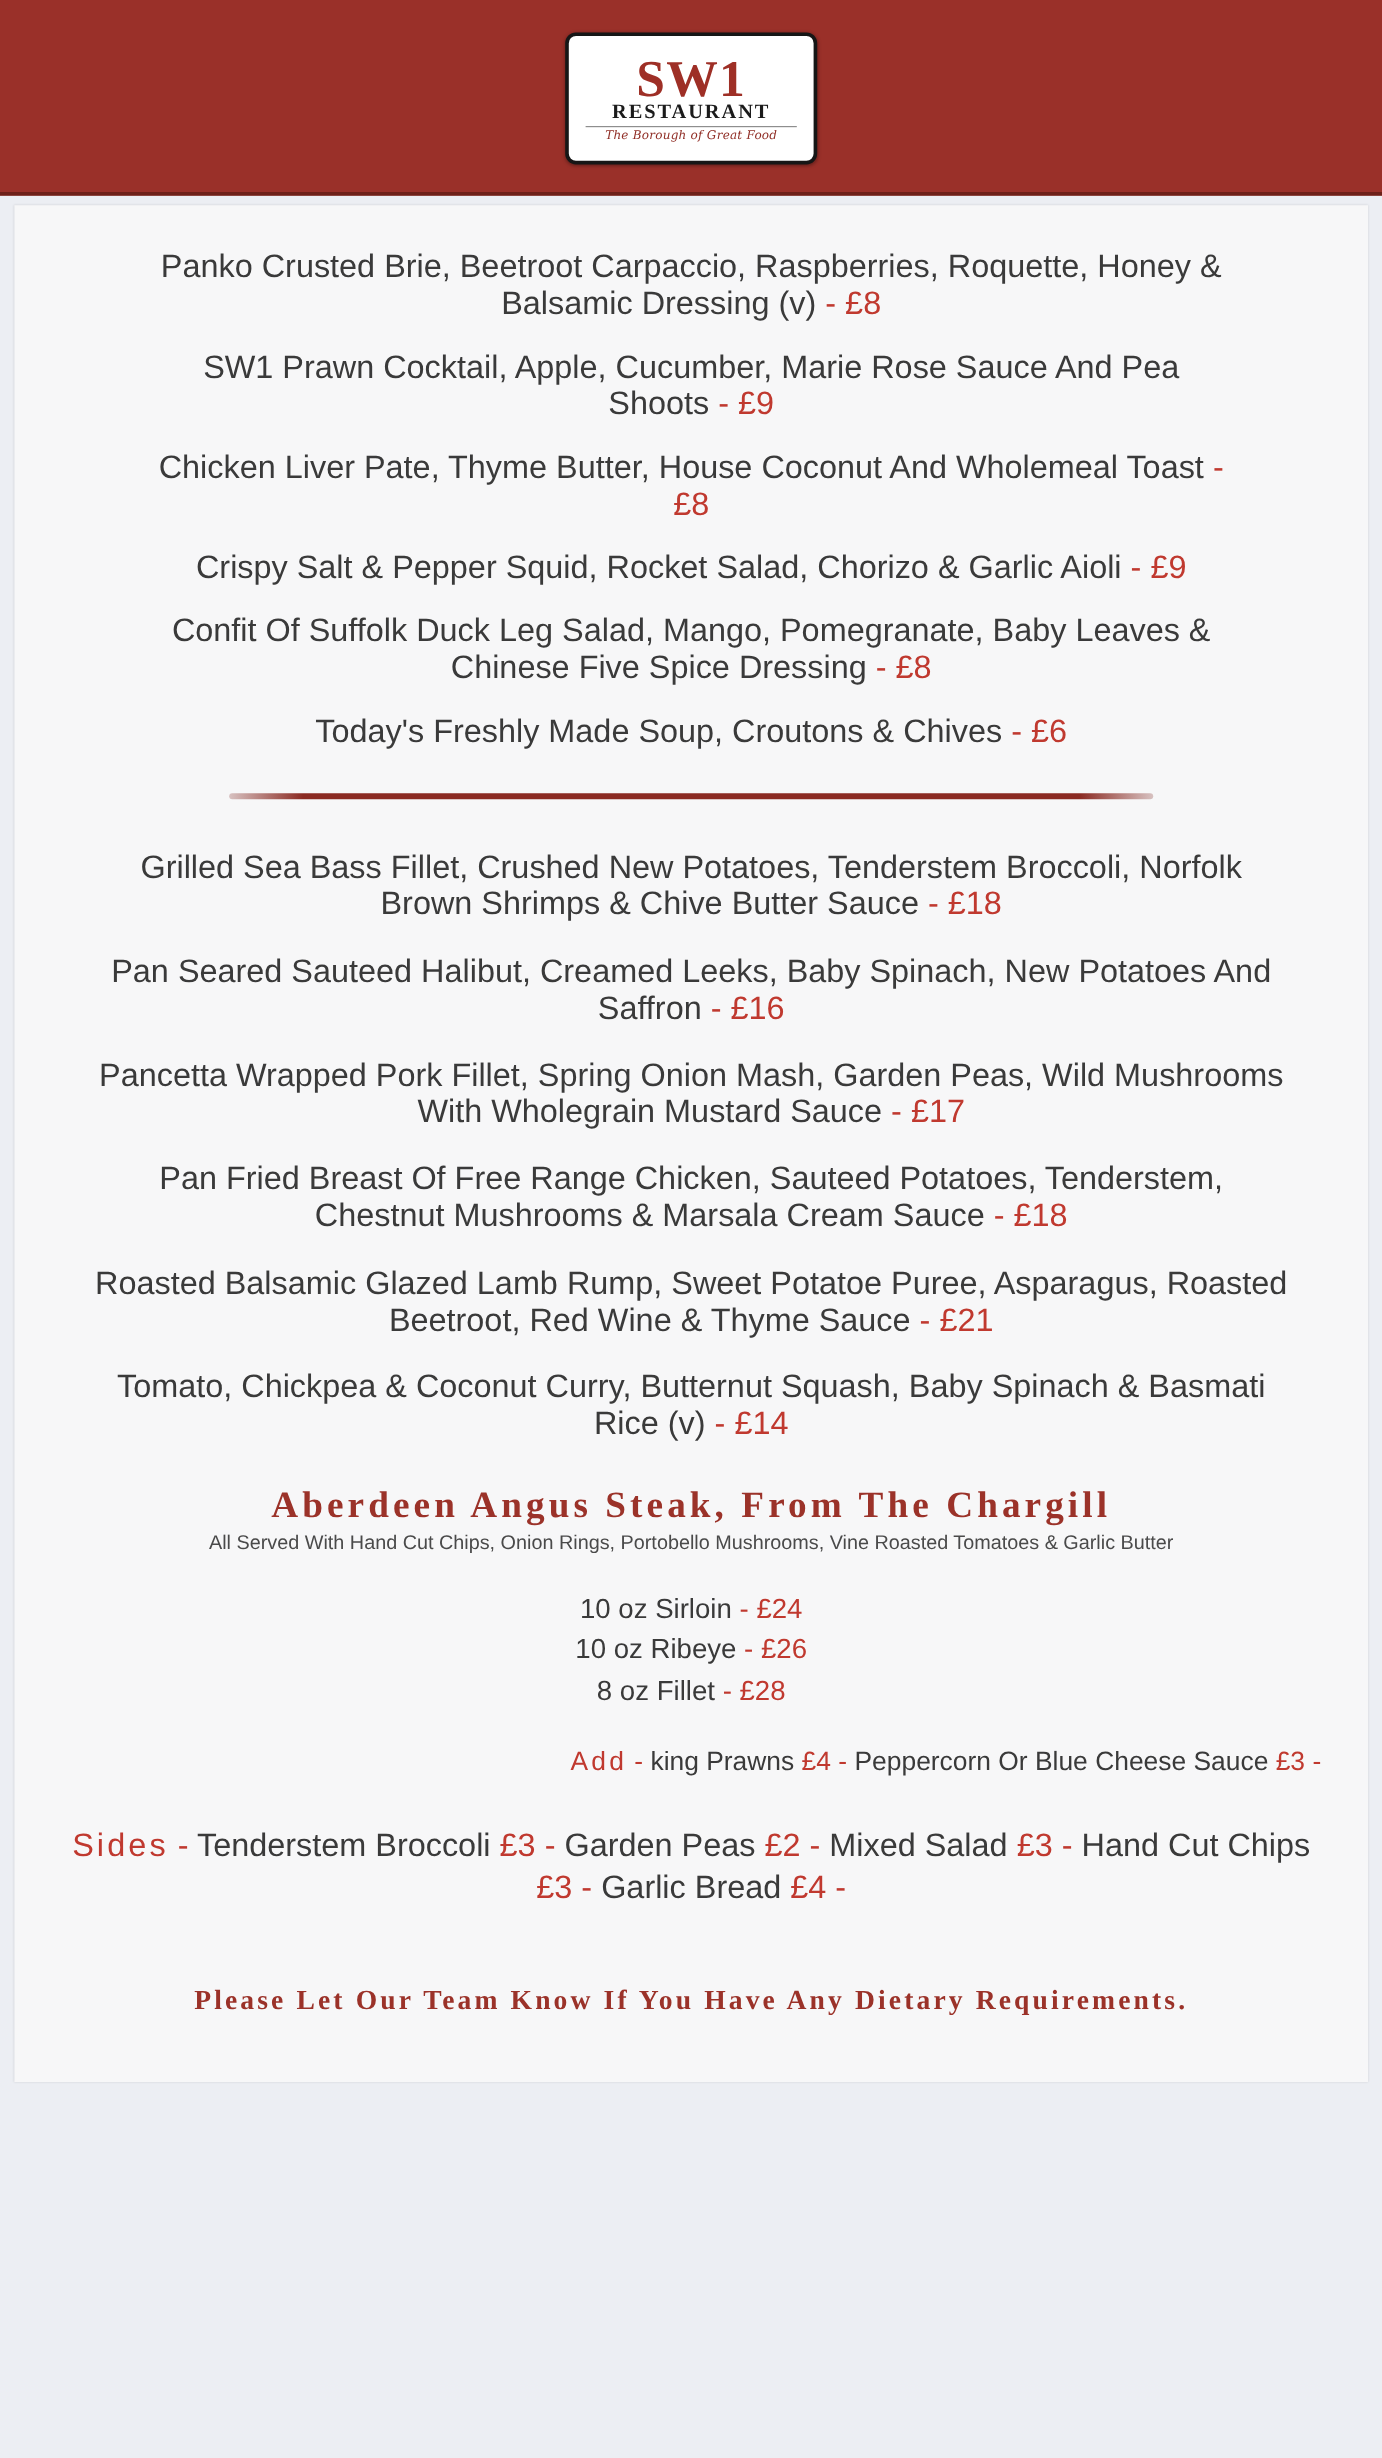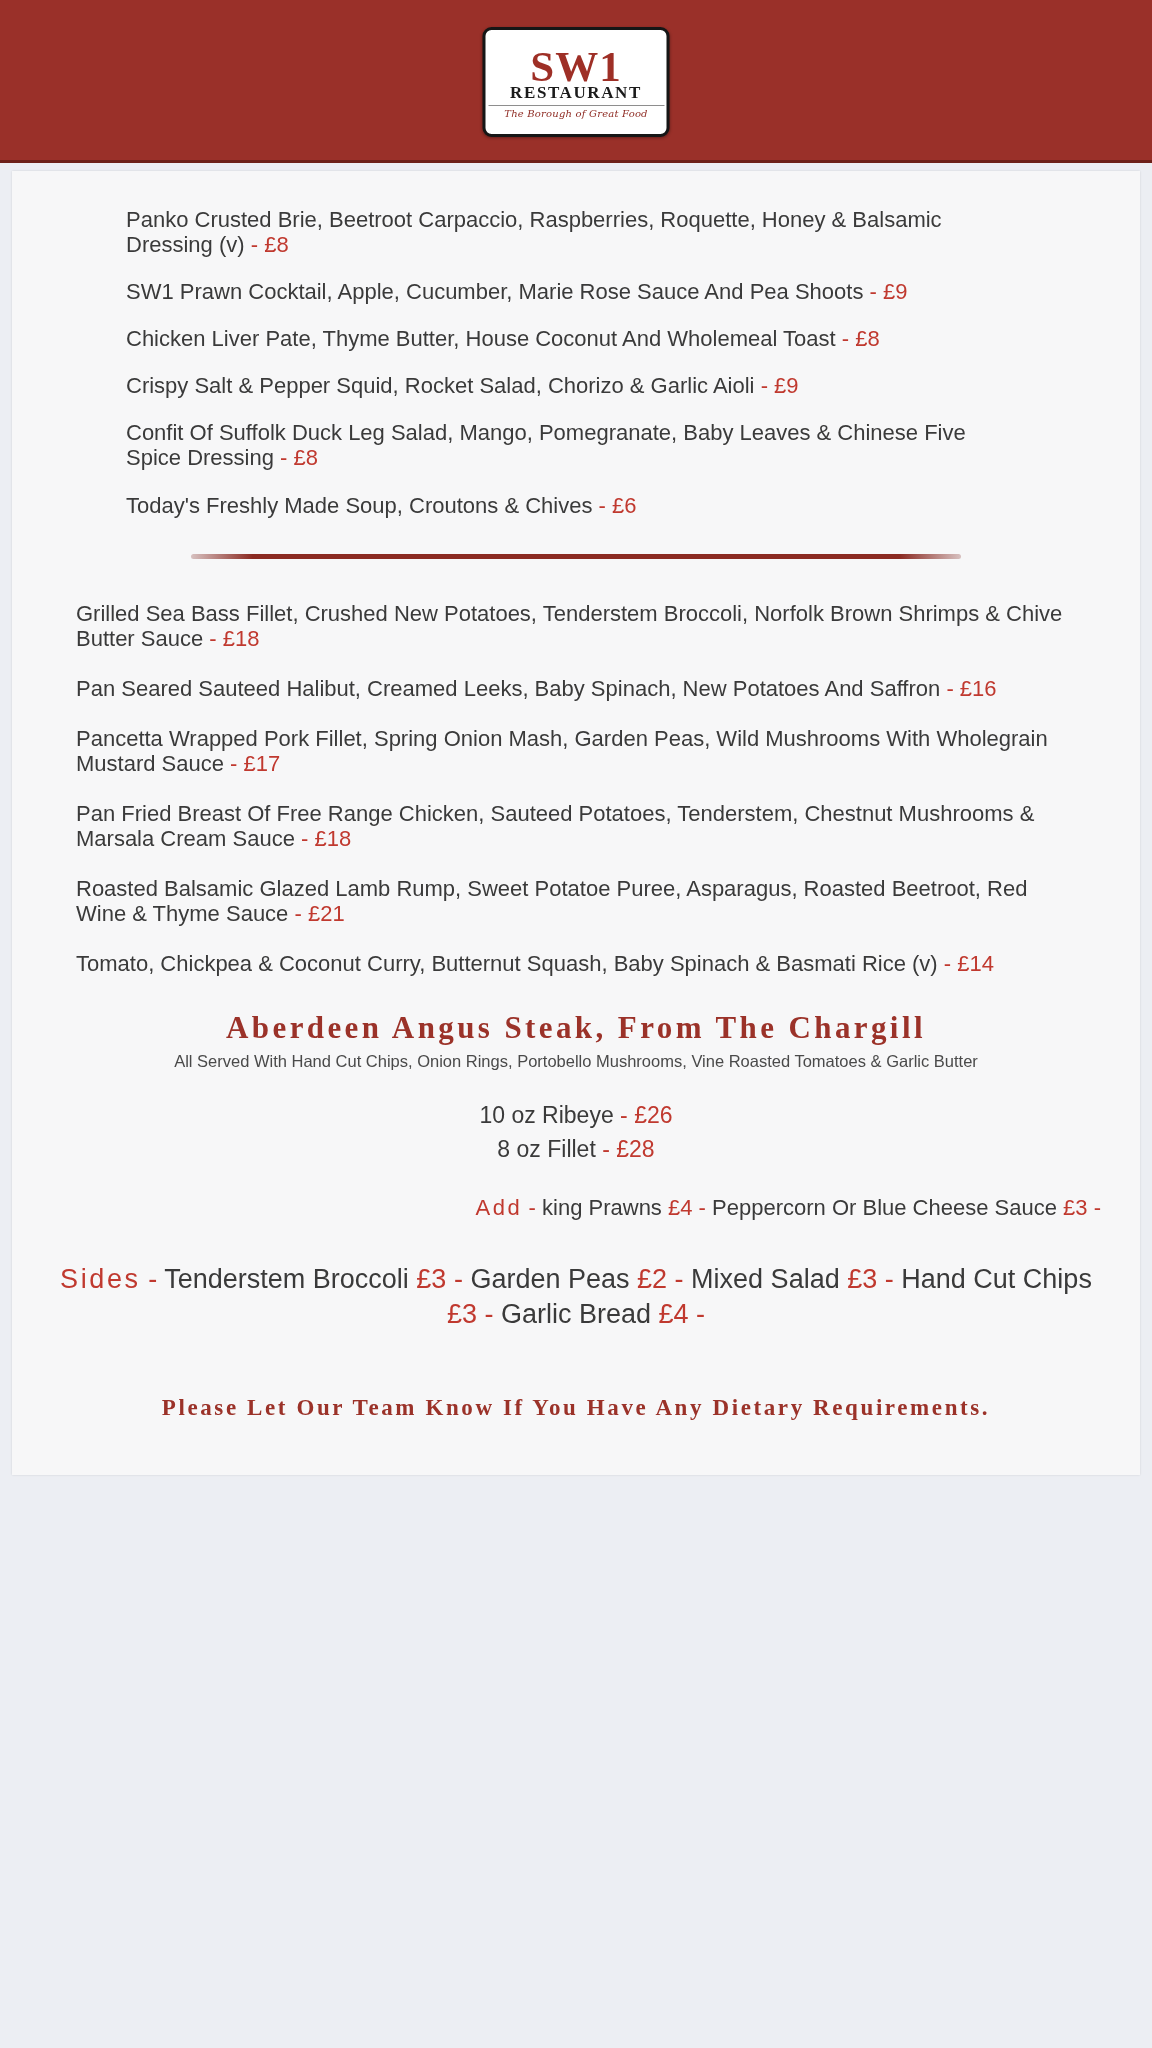--- a/index.html
+++ b/index.html
@@ -31,21 +31,21 @@
     position: relative;
     box-sizing: border-box;
     border-bottom: 3px solid #6d2019;
   }
 
   .logo-plate {
     position: absolute;
     left: 50%;
     transform: translateX(-50%);
     top: 27px;
-    width: 187px;
+    width: 210px;
     height: 110px;
     background: #ffffff;
     border: 3px solid #161616;
     border-radius: 9px;
     box-sizing: border-box;
     display: flex;
     flex-direction: column;
     align-items: center;
     justify-content: center;
     box-shadow: 0 1px 3px rgba(0,0,0,0.35);
@@ -99,22 +99,23 @@
     box-shadow: 0 0 2px rgba(0,0,0,0.12);
   }
 
   .menu-inner {
     max-width: 1050px;
     margin: 0 auto;
   }
 
   
   .dish {
+    text-align: center;
     color: #3a3a3a;
-    font-size: 22px;
+    font-size: 27px;
     line-height: 1.14;
     margin: 0 auto 22px auto;
     font-weight: 400;
     max-width: 900px;
   }
 
   .dish.wide {
     max-width: 1000px;
   }
 
@@ -310,20 +311,25 @@
         </p>
 
       </div>
 
       <div class="steak">
 
         <h2 class="steak-heading">Aberdeen Angus Steak, From The Chargill</h2>
 
         <p class="steak-sub">All Served With Hand Cut Chips, Onion Rings, Portobello Mushrooms, Vine Roasted Tomatoes &amp; Garlic Butter</p>
 
+        <p class="steak-price-line">
+          <span>10 oz Sirloin</span>
+          <span class="dash">-</span>
+          <span class="price">£24</span>
+        </p>
 
         <p class="steak-price-line">
           <span>10 oz Ribeye</span>
           <span class="dash">-</span>
           <span class="price">£26</span>
         </p>
 
         <p class="steak-price-line">
           <span>8 oz Fillet</span>
           <span class="dash">-</span>

